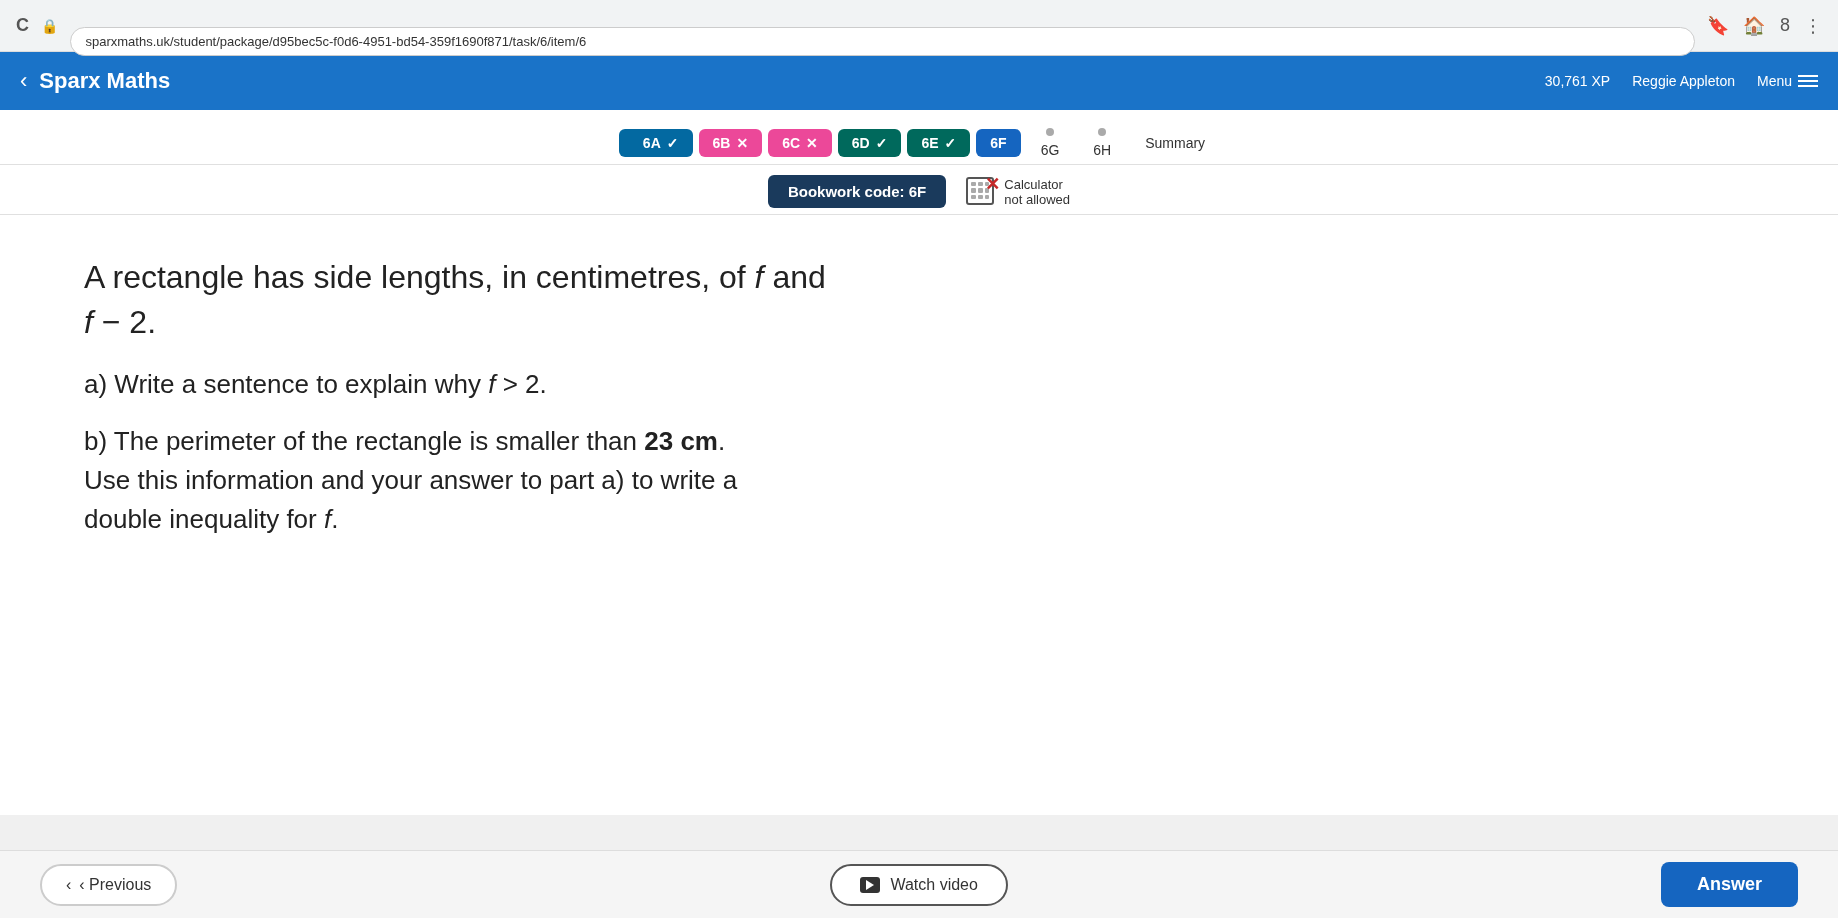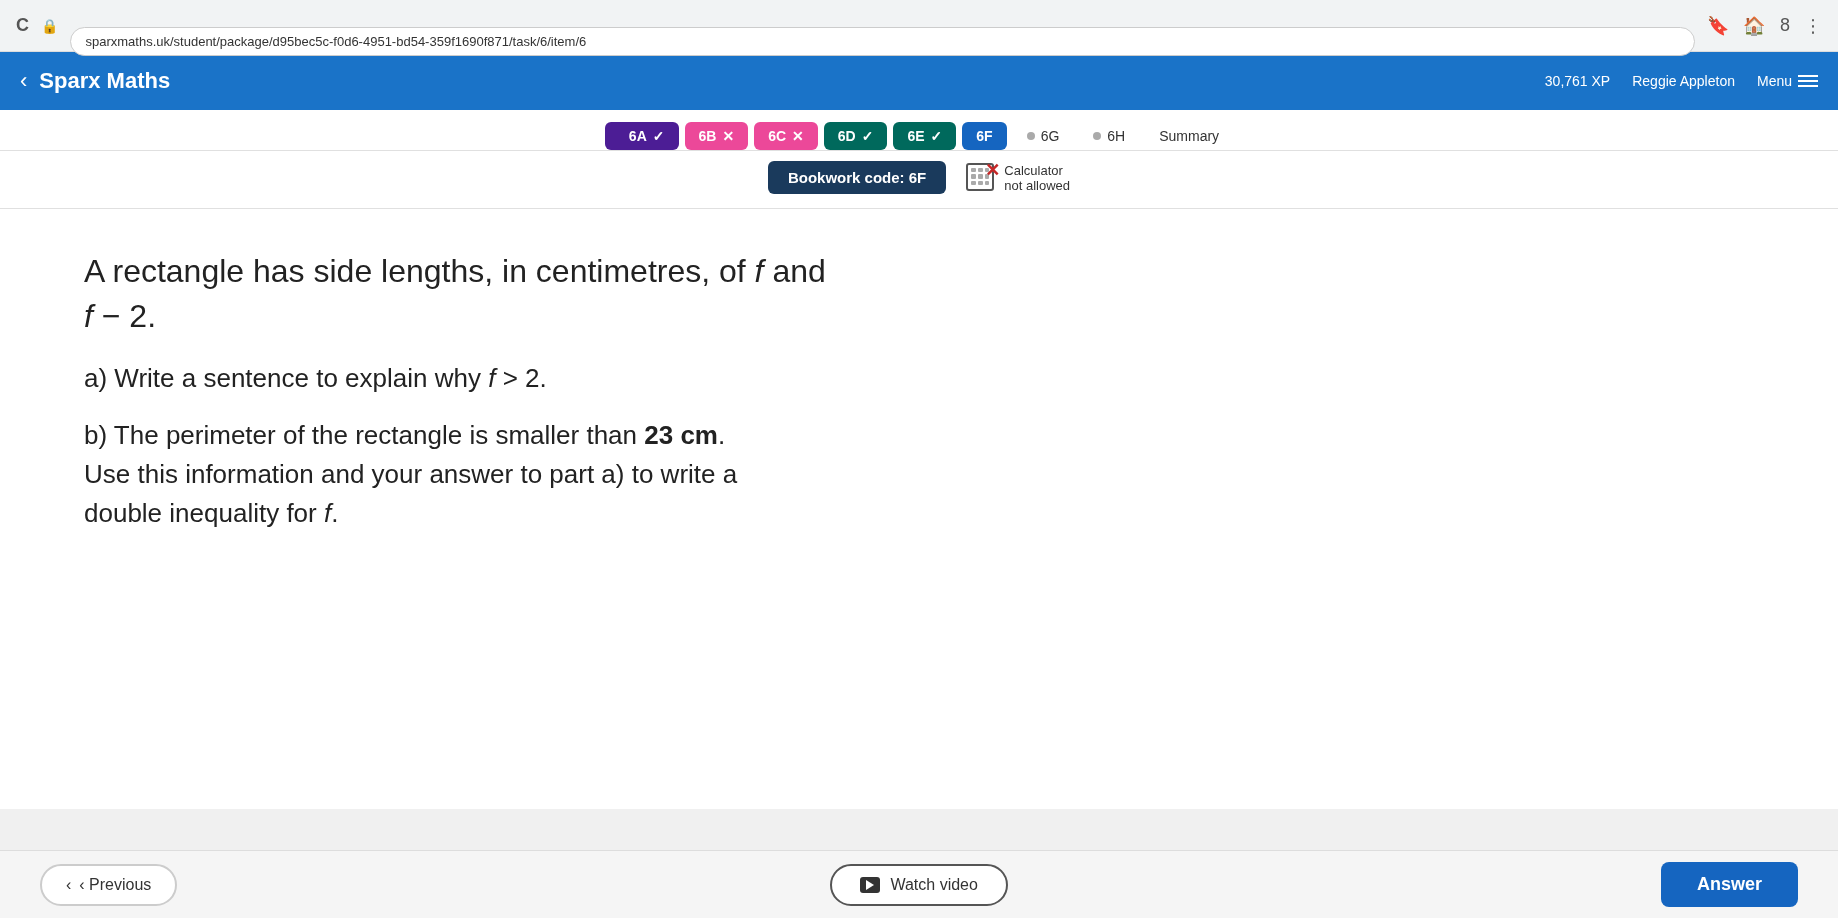--- a/index.html
+++ b/index.html
@@ -116,21 +116,21 @@
       padding: 6px 14px;
       border-radius: 6px;
       font-size: 14px;
       font-weight: bold;
       cursor: pointer;
       display: flex;
       align-items: center;
       gap: 6px;
     }
     .tab-green {
-      background: #4c1d95;
+      background: #0369a1;
       color: white;
       padding-left: 24px;
     }
     .tab-red {
       background: #ec4899;
       color: white;
     }
     .tab-teal {
       background: #00695c;
       color: white;
@@ -138,20 +138,21 @@
     .tab-current {
       background: #1565c0;
       color: white;
     }
     .tab-plain {
       color: #333;
       font-weight: normal;
       display: flex;
       align-items: center;
       gap: 6px;
+      flex-direction: column;
     }
     .tab-dot {
       width: 8px;
       height: 8px;
       background: #aaa;
       border-radius: 50%;
       display: inline-block;
     }
     .tab-summary {
       color: #333;
@@ -160,21 +161,21 @@
       cursor: pointer;
     }
 
     
     .bookwork-row {
       background: white;
       display: flex;
       justify-content: center;
       align-items: center;
       gap: 20px;
-      padding: 10px 0 14px 0;
+      padding: 10px 0 6px 0;
       border-bottom: 1px solid #e0e0e0;
     }
     .bookwork-code-btn {
       background: #1a3a5c;
       color: white;
       padding: 8px 20px;
       border-radius: 6px;
       font-size: 15px;
       font-weight: bold;
     }

